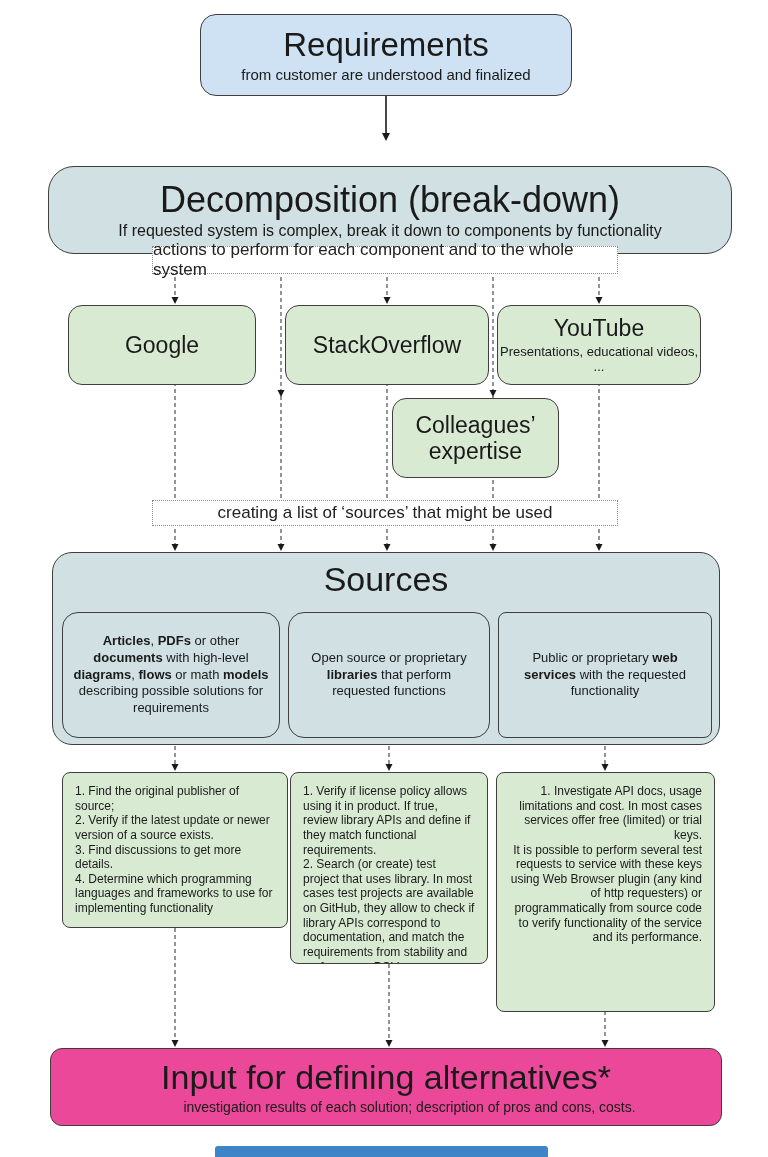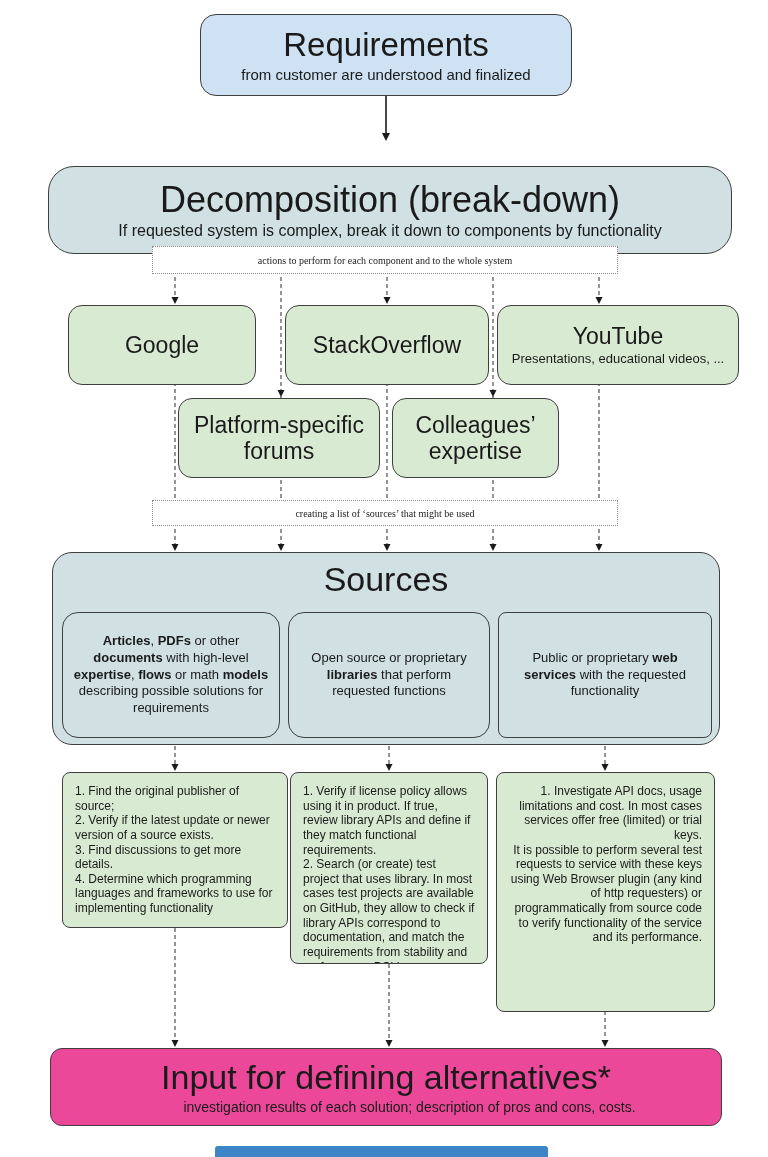--- a/index.html
+++ b/index.html
@@ -17,21 +17,21 @@
   .bx-gray{background:#d0e0e3;}
   .bx-green{background:#d9ead3;}
   .bx-yellow{background:#ec4899;}
   .big-title{font-size:33px;line-height:1.1;}
   .huge-title{font-size:36px;line-height:1.1;}
   .sub{font-size:15px;margin-top:2px;}
   .node-label{font-size:23px;line-height:1.15;}
   .small-sub{font-size:13px;line-height:1.2;margin-top:2px;}
   .dash-label{
     position:absolute;box-sizing:border-box;background:#ffffff;border:1px dotted #8a8a8a;
-    display:flex;align-items:center;justify-content:center;font-size:10px;color:#222;font-family:Liberation Serif, serif;
+    display:flex;align-items:center;justify-content:center;font-size:17px;color:#222;
   }
   .src-text{font-size:13px;line-height:1.3;padding:0 10px;margin:0;}
   .list-box{
     position:absolute;box-sizing:border-box;background:#d9ead3;border:1.6px solid #3f3f3f;
     border-radius:8px;padding:11px 12px;font-size:12px;line-height:1.22;text-align:left;
     overflow:hidden;
   }
   .list-box p{margin:0;}
   .cut-bar{position:absolute;background:#3d85c6;}
 </style>
@@ -104,42 +104,39 @@
   <div class="dash-label" style="left:152px;top:246px;width:466px;height:28px;">
     <span>actions to perform for each component and to the whole system</span>
   </div>
 
   <div class="box bx-green" style="left:68px;top:305px;width:188px;height:80px;border-radius:14px;">
     <div class="node-label">Google</div>
   </div>
   <div class="box bx-green" style="left:285px;top:305px;width:204px;height:80px;border-radius:14px;">
     <div class="node-label">StackOverflow</div>
   </div>
-  <div class="box bx-green" style="left:497px;top:305px;width:242px;height:80px;border-radius:14px;">
+  <div class="box bx-green" style="left:497px;top:305px;width:204px;height:80px;border-radius:14px;">
     <div class="node-label">YouTube</div>
     <div class="small-sub">Presentations, educational videos, ...</div>
   </div>
 
-  <div class="box bx-green" style="left:178px;top:398px;width:202px;height:80px;border-radius:14px;">
-    <div class="node-label" style="max-width:180px;">Platform-specific forums</div>
-  </div>
   <div class="box bx-green" style="left:392px;top:398px;width:167px;height:80px;border-radius:14px;">
     <div class="node-label" style="max-width:150px;">Colleagues’ expertise</div>
   </div>
 
   <div class="dash-label" style="left:152px;top:500px;width:466px;height:26px;">
     <span>creating a list of ‘sources’ that might be used</span>
   </div>
 
   <div class="box bx-gray" style="left:52px;top:552px;width:668px;height:193px;border-radius:20px;justify-content:flex-start;">
     <div class="big-title" style="font-size:34px;margin-top:8px;">Sources</div>
   </div>
 
   <div class="box bx-gray" style="left:62px;top:612px;width:218px;height:126px;border-radius:16px;">
-    <p class="src-text"><b>Articles</b><span>, </span><b>PDFs</b><span> or other </span><b>documents</b><span> with high-level </span><b>expertise</b><span>, </span><b>flows</b><span> or math </span><b>models</b><span> describing possible solutions for requirements</span></p>
+    <p class="src-text"><b>Articles</b><span>, </span><b>PDFs</b><span> or other </span><b>documents</b><span> with high-level </span><b>diagrams</b><span>, </span><b>flows</b><span> or math </span><b>models</b><span> describing possible solutions for requirements</span></p>
   </div>
   <div class="box bx-gray" style="left:288px;top:612px;width:202px;height:126px;border-radius:16px;">
     <p class="src-text"><span>Open source or proprietary </span><b>libraries</b><span> that perform requested functions</span></p>
   </div>
   <div class="box bx-gray" style="left:498px;top:612px;width:214px;height:126px;border-radius:8px;">
     <p class="src-text"><span>Public or proprietary </span><b>web services</b><span> with the requested functionality</span></p>
   </div>
 
   <div class="list-box" style="left:62px;top:772px;width:226px;height:156px;">
     <p>1. Find the original publisher of source;</p>

